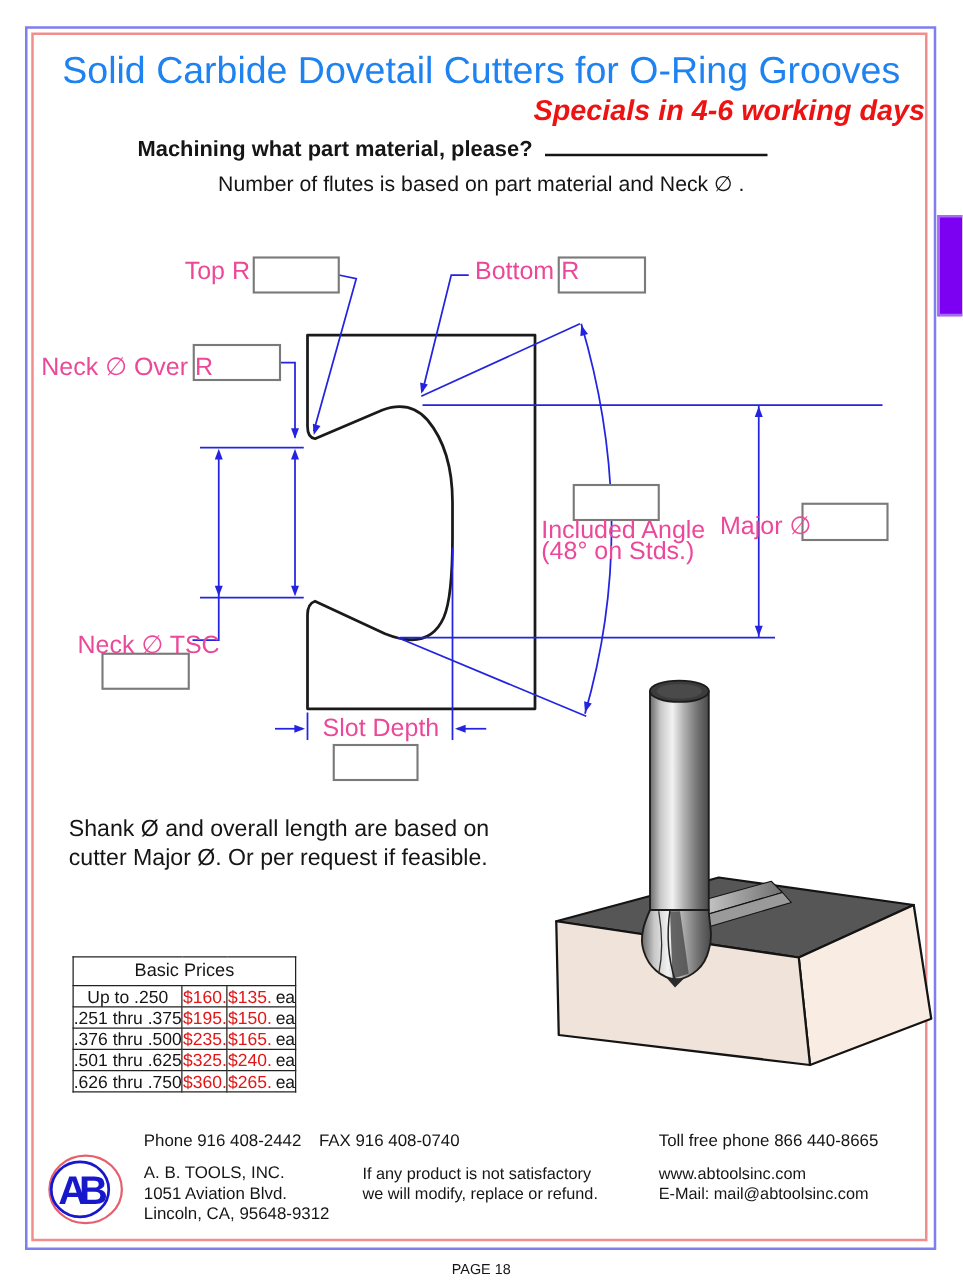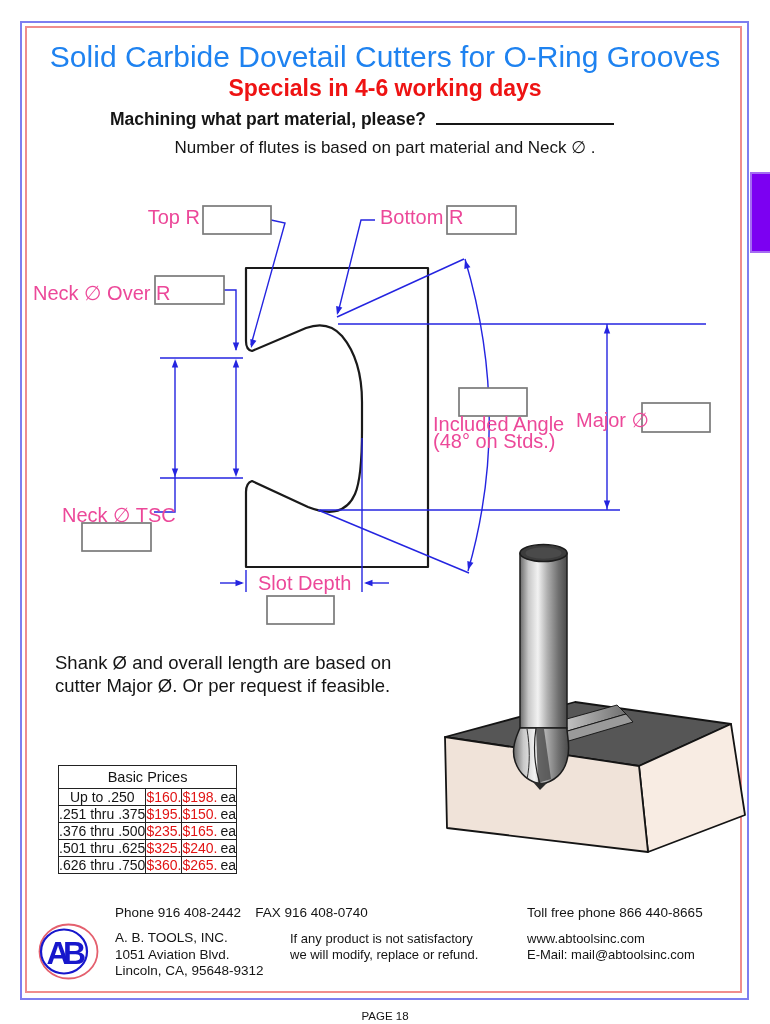--- a/index.html
+++ b/index.html
@@ -6,21 +6,21 @@
   #page{position:relative;width:770px;height:1024px;background:#ffffff;overflow:hidden;
         font-family:"Liberation Sans", sans-serif;color:#151515;border-radius:17px;}
   .abs{position:absolute;}
   
   #border-outer{left:20px;top:21px;width:725px;height:975px;border:2px solid #7e7ef0;z-index:0;}
   #border-inner{left:25px;top:26px;width:713px;height:963px;border:2px solid #f08d8d;z-index:0;}
   #purple-tab{left:750px;top:172px;width:20px;height:77px;background:#7c00f2;
               border:2px solid #a46cf2;border-right:none;z-index:3;}
   
   #title{left:30px;top:40px;width:710px;text-align:center;font-size:30px;color:#1e82f0;z-index:2;}
-  #subtitle{left:30px;top:75px;width:710px;text-align:center;font-size:23px;font-weight:bold;color:#ee1313;z-index:2;}
+  #subtitle{left:30px;top:75px;width:710px;text-align:right;font-size:23px;font-weight:bold;color:#ee1313;z-index:2;font-style:italic;}
   #question-line{left:110px;top:108px;z-index:2;font-size:17.5px;font-weight:bold;white-space:nowrap;}
   #blank-line{display:inline-block;width:178px;border-bottom:2px solid #151515;height:15px;margin-left:10px;}
   #note-line{left:30px;top:137px;width:710px;text-align:center;font-size:17px;z-index:2;}
   
   .dim-label{position:absolute;font-size:20px;color:#ec4899;z-index:2;white-space:nowrap;}
   #lbl-top-r{left:130px;top:206px;width:70px;text-align:right;}
   #lbl-bottom-r{left:380px;top:206px;}
   #lbl-over-r{left:33px;top:281px;width:118px;text-align:right;}
   #lbl-tsc{left:62px;top:503px;}
   #lbl-slot{left:258px;top:572px;width:90px;text-align:center;}
@@ -169,21 +169,21 @@
 
   <div class="abs" id="price-table">
     <table>
       <tbody>
           <tr class="trow">
             <td colspan="3">Basic Prices</td>
           </tr>
       <tr class="drow">
         <td>Up to .250</td>
         <td><span class="price-red">$160.</span></td>
-        <td><span class="price-red">$198.</span><span class="ea">ea</span></td>
+        <td><span class="price-red">$135.</span><span class="ea">ea</span></td>
       </tr>
       <tr class="drow">
         <td>.251 thru .375</td>
         <td><span class="price-red">$195.</span></td>
         <td><span class="price-red">$150.</span><span class="ea">ea</span></td>
       </tr>
       <tr class="drow">
         <td>.376 thru .500</td>
         <td><span class="price-red">$235.</span></td>
         <td><span class="price-red">$165.</span><span class="ea">ea</span></td>

